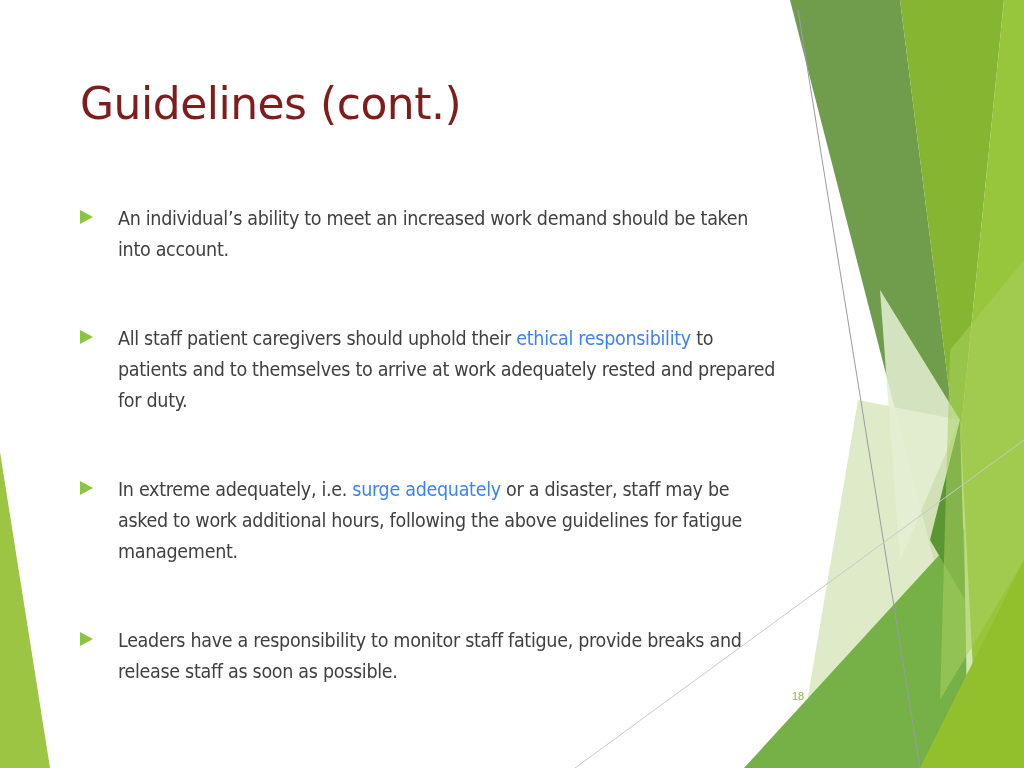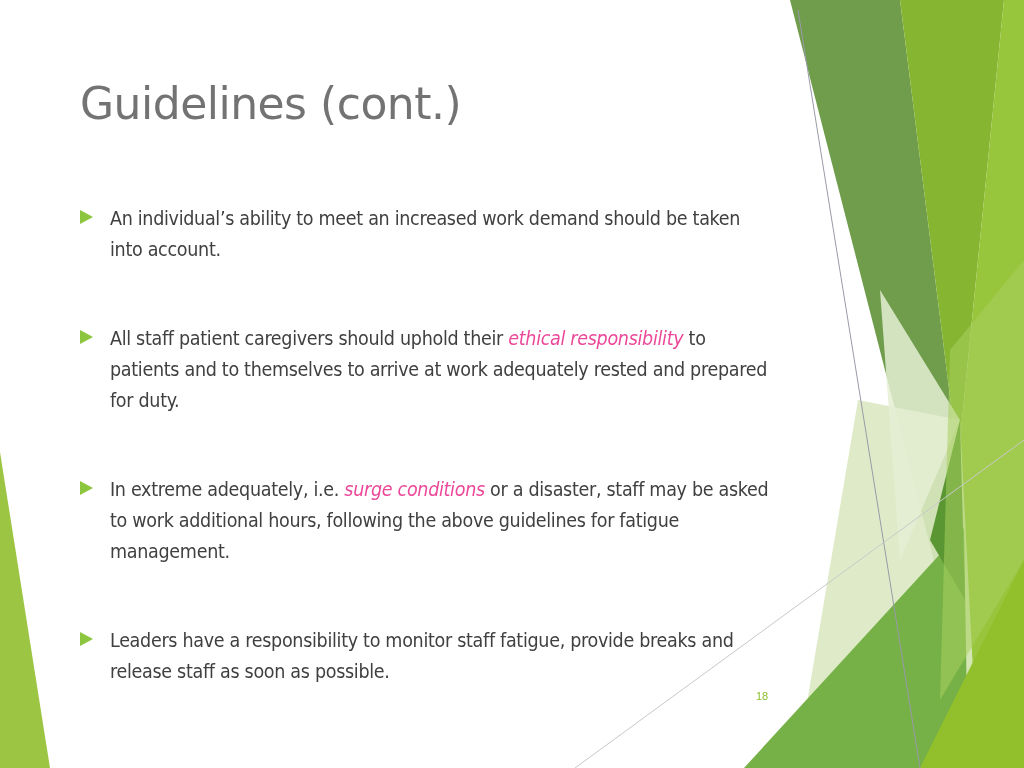--- a/index.html
+++ b/index.html
@@ -1,28 +1,28 @@
 <!DOCTYPE html>
 <html><head>
 <meta charset="utf-8">
 <style>
   html, body { margin:0; padding:0; }
   body { width:1024px; height:768px; overflow:hidden; background:#ffffff; position:relative;
          font-family:"DejaVu Sans", "Liberation Sans", sans-serif; }
   .deco { position:absolute; left:0; top:0; width:1024px; height:768px; pointer-events:none; }
-  .title { position:absolute; left:80px; top:78px; font-size:44px; color:#737373; letter-spacing:-0.5px;
+  .title { position:absolute; left:80px; top:78px; font-size:44px; color:#7f1d1d; letter-spacing:-0.5px;
            font-family:"DejaVu Sans", sans-serif; font-weight:normal; }
   .bullets { position:absolute; left:80px; top:203px; width:700px; margin:0; padding:0; list-style:none; }
   .bullet { position:absolute; left:0; width:700px; }
   .arrow { position:absolute; left:0; top:7px; width:0; height:0; border-top:7px solid transparent;
            border-bottom:7px solid transparent; border-left:13px solid #8cc63f; }
-  .btext { position:absolute; left:30px; width:660px; font-size:19.5px; line-height:31px; color:#404040;
+  .btext { position:absolute; left:38px; width:660px; font-size:19.5px; line-height:31px; color:#404040;
            font-family:"DejaVu Sans Condensed", "DejaVu Sans", sans-serif; letter-spacing:-0.3px; }
-  .hl { color:#ec4899;font-style:italic; }
-  .pagenum { position:absolute; left:756px; top:690px; font-size:11px; color:#8cbe2f;
+  .hl { color:#3b82f6; }
+  .pagenum { position:absolute; left:792px; top:690px; font-size:11px; color:#8cbe2f;
              font-family:"Liberation Sans", sans-serif; }
 </style>
 </head>
 <body>
 
 <svg class="deco" viewBox="0 0 1024 768" xmlns="http://www.w3.org/2000/svg">
 
   <polygon points="0,452 0,768 50,768" fill="#9dc544"></polygon>
 
   <polygon points="790,0 900,0 958,460 944,600" fill="#6f9d4c"></polygon>
@@ -50,21 +50,21 @@
   </div>
   <div class="bullet" style="top:120px;">
     <span class="arrow"></span>
     <div class="btext">
       <span>All staff patient caregivers should uphold their </span><span class="hl">ethical responsibility</span><span> to patients and to themselves to arrive at work adequately rested and prepared for duty.</span>
     </div>
   </div>
   <div class="bullet" style="top:271px;">
     <span class="arrow"></span>
     <div class="btext">
-      <span>In extreme adequately, i.e. </span><span class="hl">surge conditions</span><span> or a disaster, staff may be asked to work additional hours, following the above guidelines for fatigue management.</span>
+      <span>In extreme adequately, i.e. </span><span class="hl">surge adequately</span><span> or a disaster, staff may be asked to work additional hours, following the above guidelines for fatigue management.</span>
     </div>
   </div>
   <div class="bullet" style="top:422px;">
     <span class="arrow"></span>
     <div class="btext">
       <span>Leaders have a responsibility to monitor staff fatigue, provide breaks and release staff as soon as possible.</span>
     </div>
   </div>
 </div>
 

